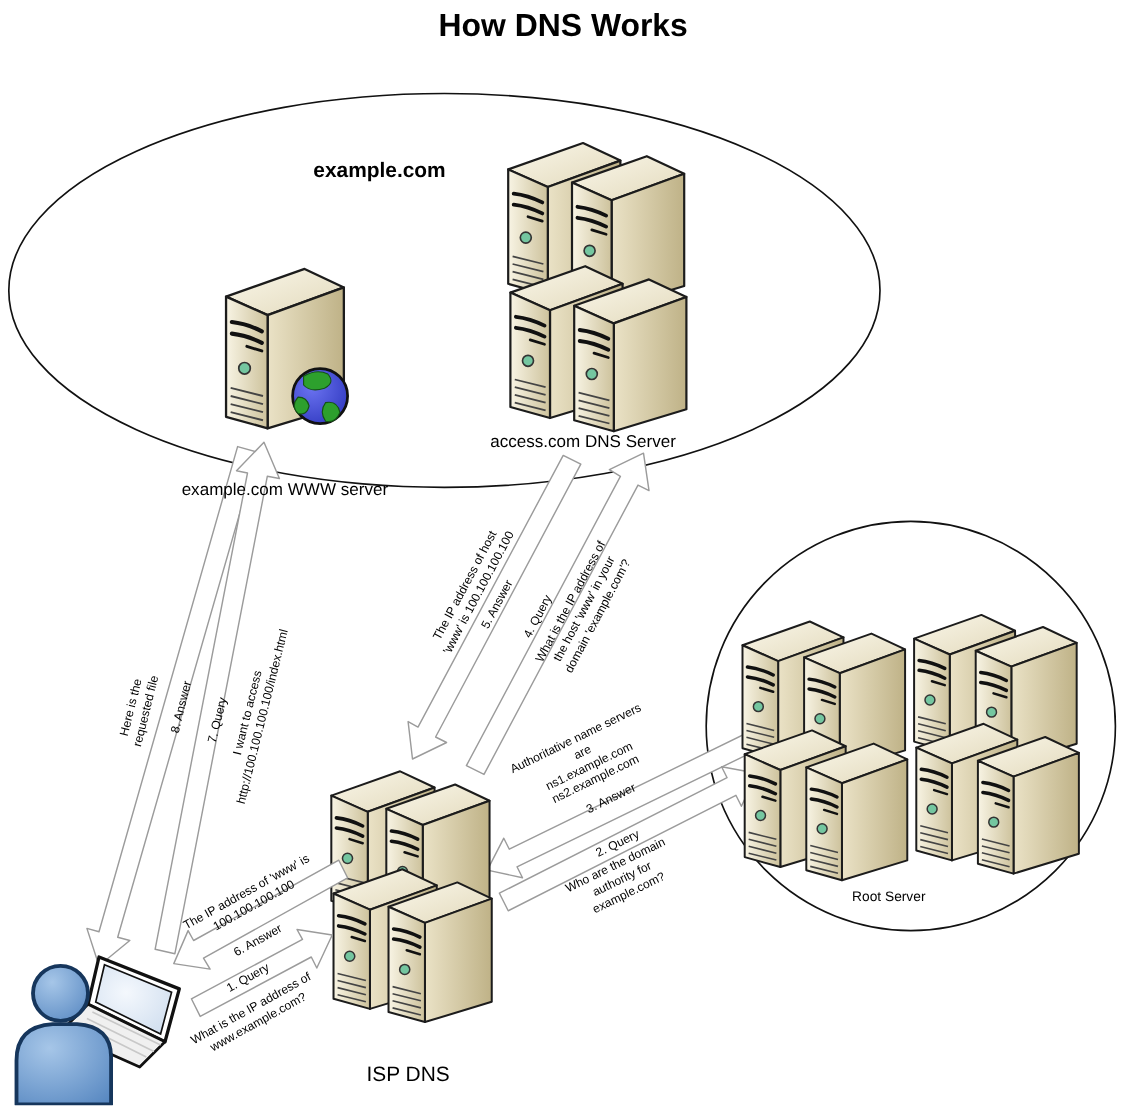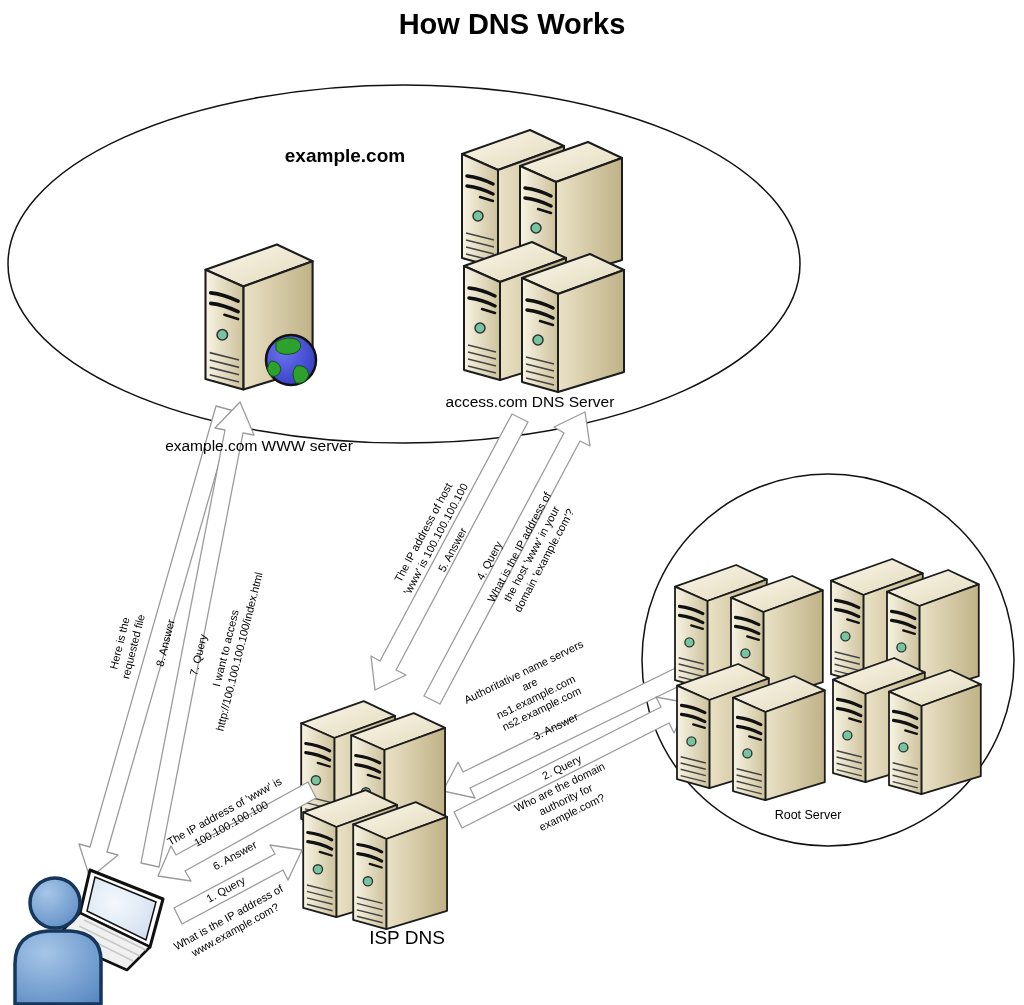--- a/index.html
+++ b/index.html
@@ -132,21 +132,21 @@
     <g fill="#ffffff" stroke="#9b9b9b" stroke-width="1.3" stroke-linejoin="round">
       <path d="M308,782 L176,855 L171,846 L158,876 L191,881 L185,871 L316,798 Z"></path>
       <path d="M182,924 L283,870 L288,880 L302,850 L270,845 L275,854 L174,908 Z"></path>
     </g>
   </svg>
 
   <div class="lbl zone" style="left:328px;top:156px;">example.com</div>
   <div class="lbl cap" style="left:259px;top:402px;margin-top:44px;">example.com WWW server</div>
   <div class="lbl cap" style="left:530px;top:402px;">access.com DNS Server</div>
   <div class="lbl cap-sm" style="left:808px;top:816px;">Root Server</div>
-  <div class="lbl cap-isp" style="left:371px;top:938px;margin-left:36px;">ISP DNS</div>
+  <div class="lbl cap-isp" style="left:371px;top:978px;">ISP DNS</div>
 
   <div class="lbl msg r76" style="left:127px;top:645px;">Here is the
 requested file</div>
   <div class="lbl msg r76" style="left:166px;top:643px;">8. Answer</div>
   <div class="lbl msg r76" style="left:199px;top:655px;">7. Query</div>
   <div class="lbl msg r76" style="left:233px;top:650px;">I want to access
 http://100.100.100.100/index.html</div>
 
   <div class="lbl msg r62" style="left:430px;top:536px;">The IP address of host
 'www' is 100.100.100.100</div>

